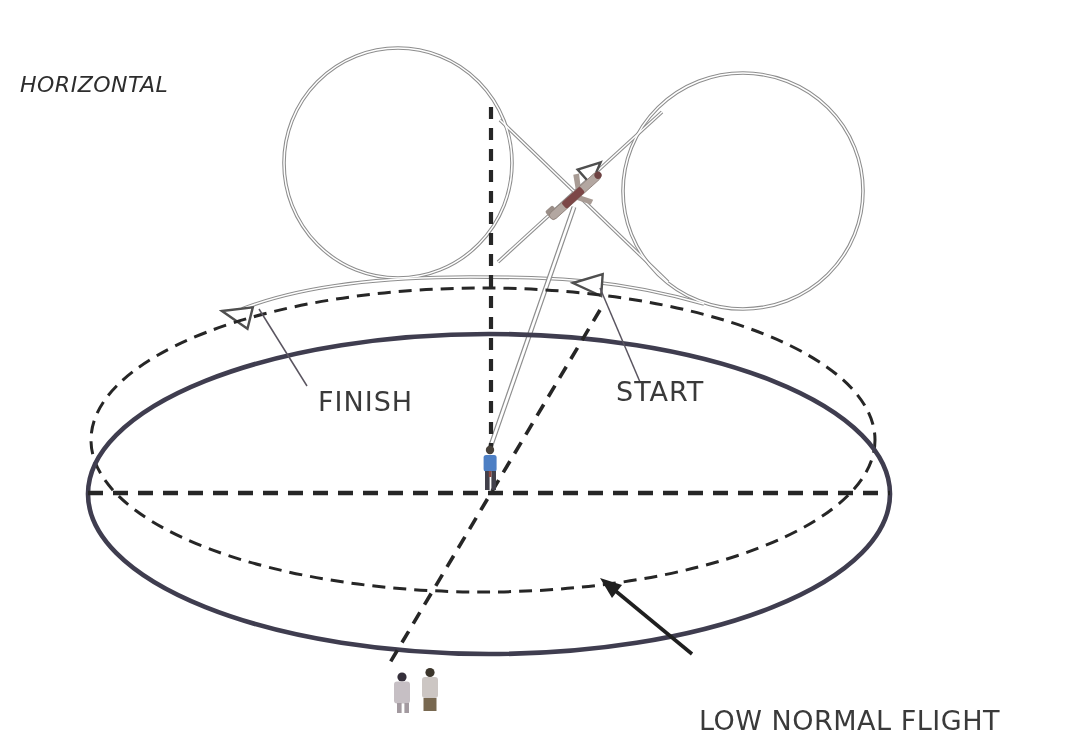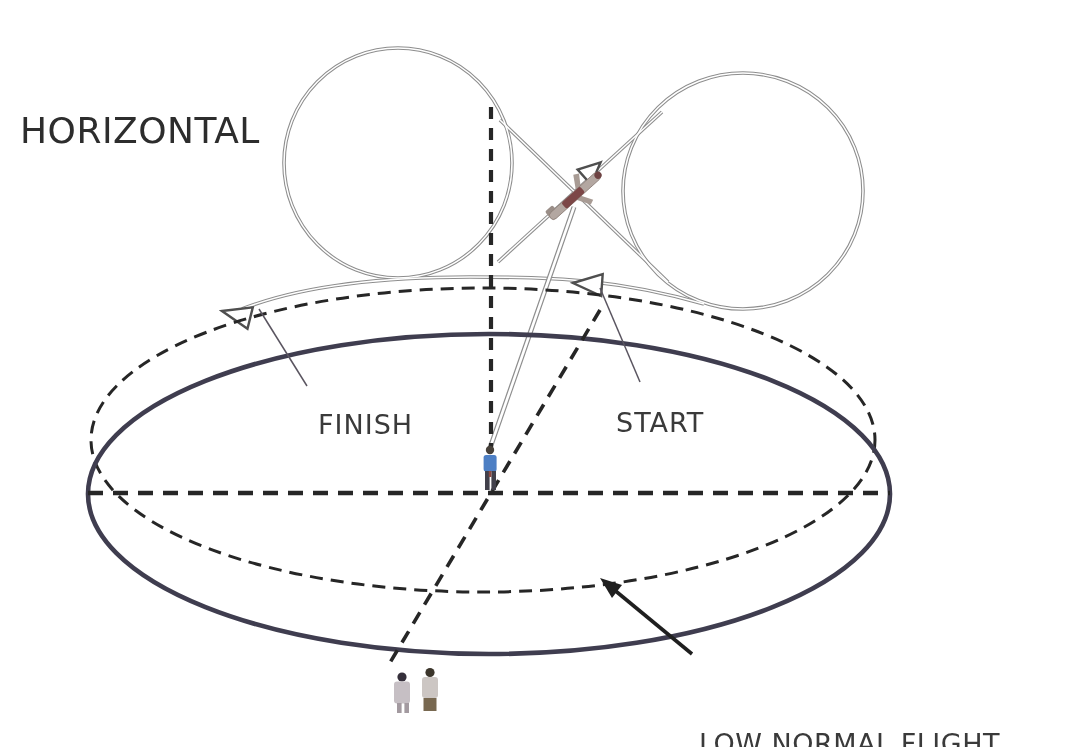--- a/index.html
+++ b/index.html
@@ -24,24 +24,24 @@
   .ctrl-outer{stroke:var(--maneuver-path);stroke-width:5;fill:none;}
   .ctrl-inner{stroke:#ffffff;stroke-width:2.6;fill:none;}
   .open-arrow{fill:#ffffff;stroke:#4f4f4f;stroke-width:2.4;stroke-linejoin:miter;}
   .dashed-ellipse{stroke:var(--centerline-dash);stroke-width:3;fill:none;stroke-dasharray:13 8;}
   .solid-ellipse{stroke:var(--flight-circle-solid);stroke-width:4.6;fill:none;}
   .dash-h{stroke:var(--centerline-dash);stroke-width:4.6;stroke-dasharray:15 10;fill:none;}
   .dash-v{stroke:var(--centerline-dash);stroke-width:4.2;stroke-dasharray:12 9;fill:none;}
   .dash-d{stroke:var(--centerline-dash);stroke-width:3.6;stroke-dasharray:13 9;fill:none;}
   .leader{stroke:#5a5560;stroke-width:1.5;fill:none;}
   .black-arrow{stroke:var(--arrow-black);stroke-width:3.6;fill:none;}
-  .lbl{position:absolute;color:var(--label-text);font-size:27px;letter-spacing:1px;white-space:pre;margin-top:23px;}
+  .lbl{position:absolute;color:var(--label-text);font-size:27px;letter-spacing:1px;white-space:pre;}
   #title{
     position:absolute;left:20px;top:12px;color:var(--title-text);
-    font-size:36px;letter-spacing:0.5px;line-height:1.32;white-space:pre;
+    font-size:22px;letter-spacing:0.5px;line-height:1.32;white-space:pre;font-style:italic;
   }
   #low-label{line-height:1.3;letter-spacing:0.5px;}
 </style>
 </head>
 <body>
 
 <div id="stage">
 
   <svg id="diagram" width="1080" height="747" viewBox="0 0 1080 747">
 
@@ -125,20 +125,20 @@
       </g>
     </g>
   </svg>
 
   <div id="title">
     <span style="display:block">HORIZONTAL</span>
   </div>
 
   <div class="lbl" style="left:318px;top:386px">FINISH</div>
 
-  <div class="lbl" style="left:616px;top:384px">START</div>
+  <div class="lbl" style="left:616px;top:376px">START</div>
 
   <div class="lbl" id="low-label" style="left:699px;top:633px">
     <span style="display:block">LOW NORMAL FLIGHT</span>
     
   </div>
 
 </div>
 
 </body></html>

